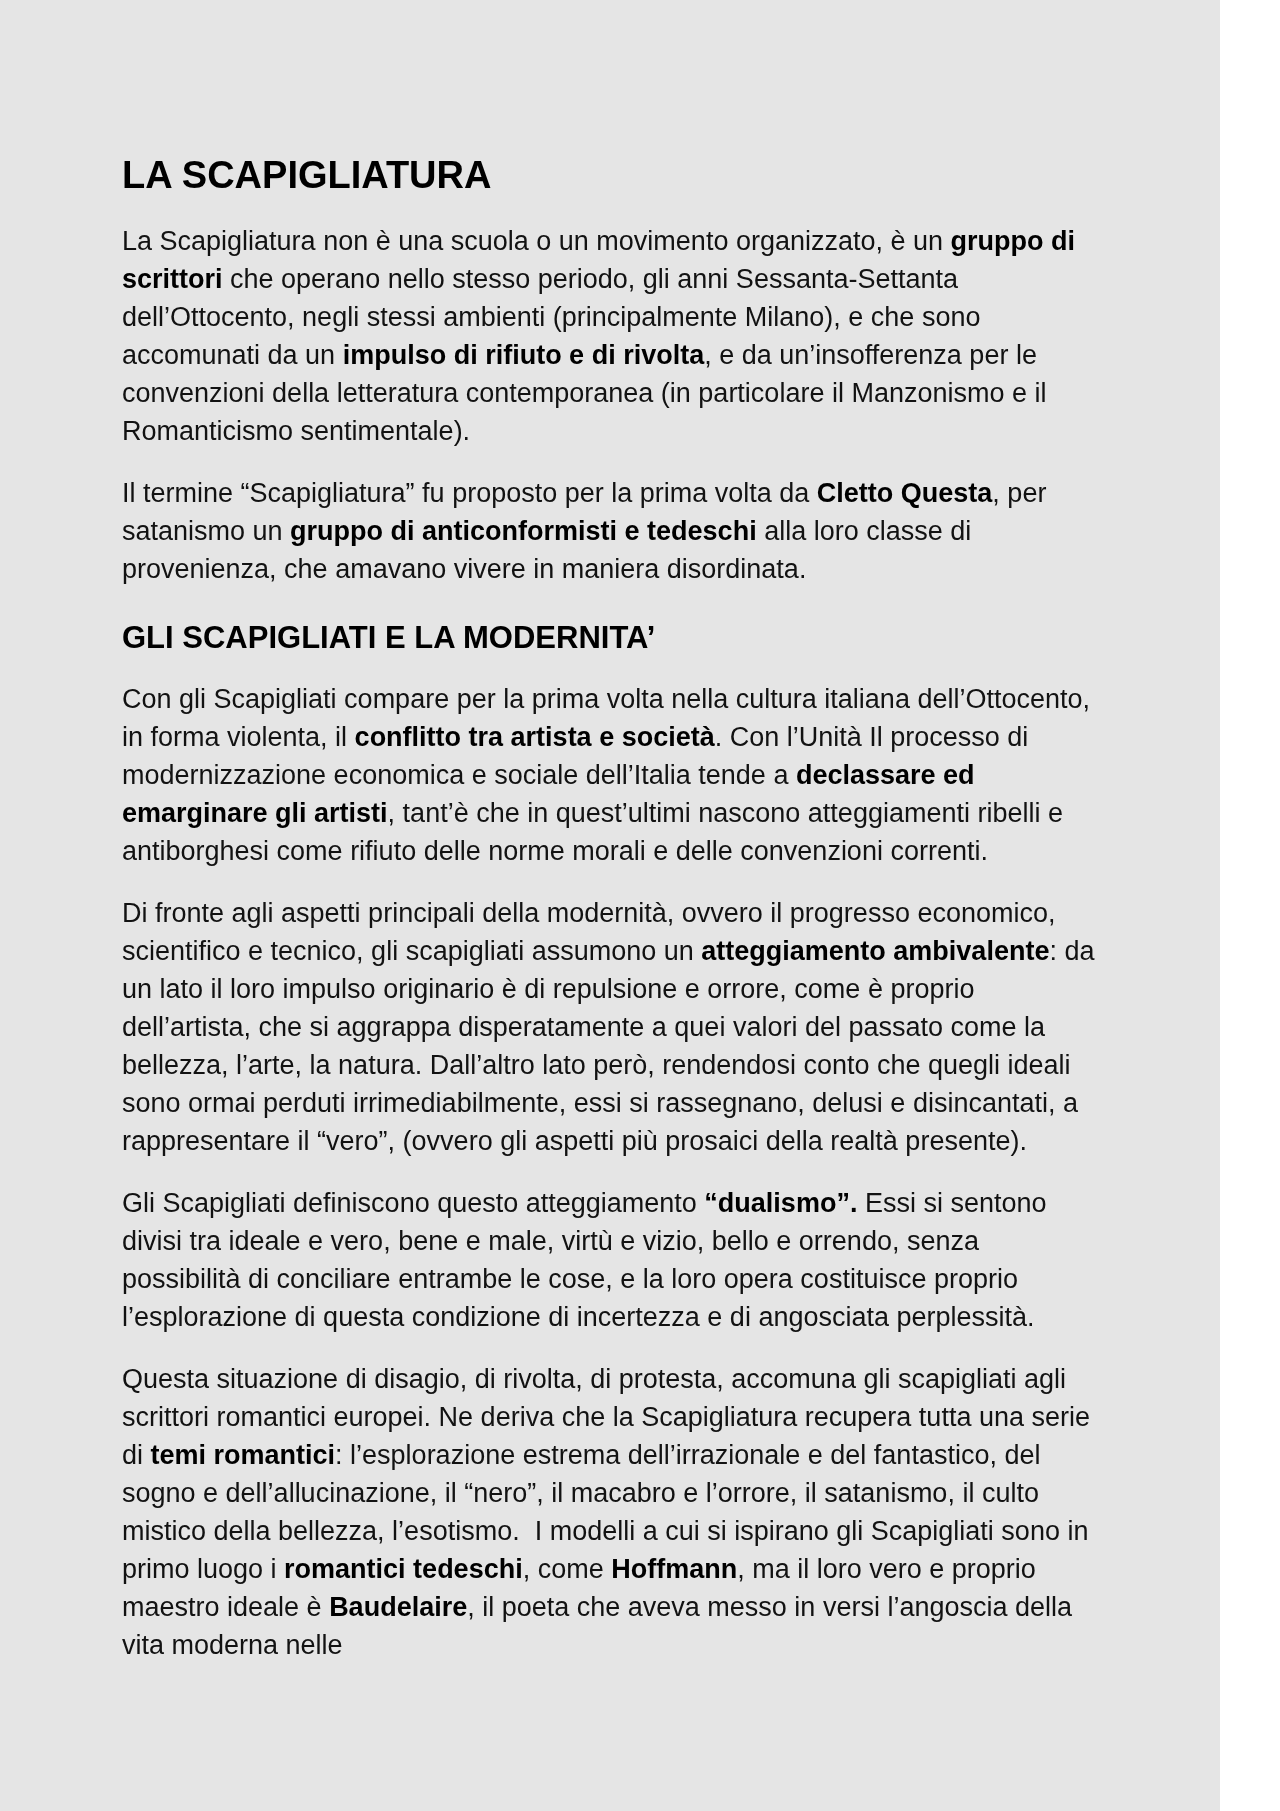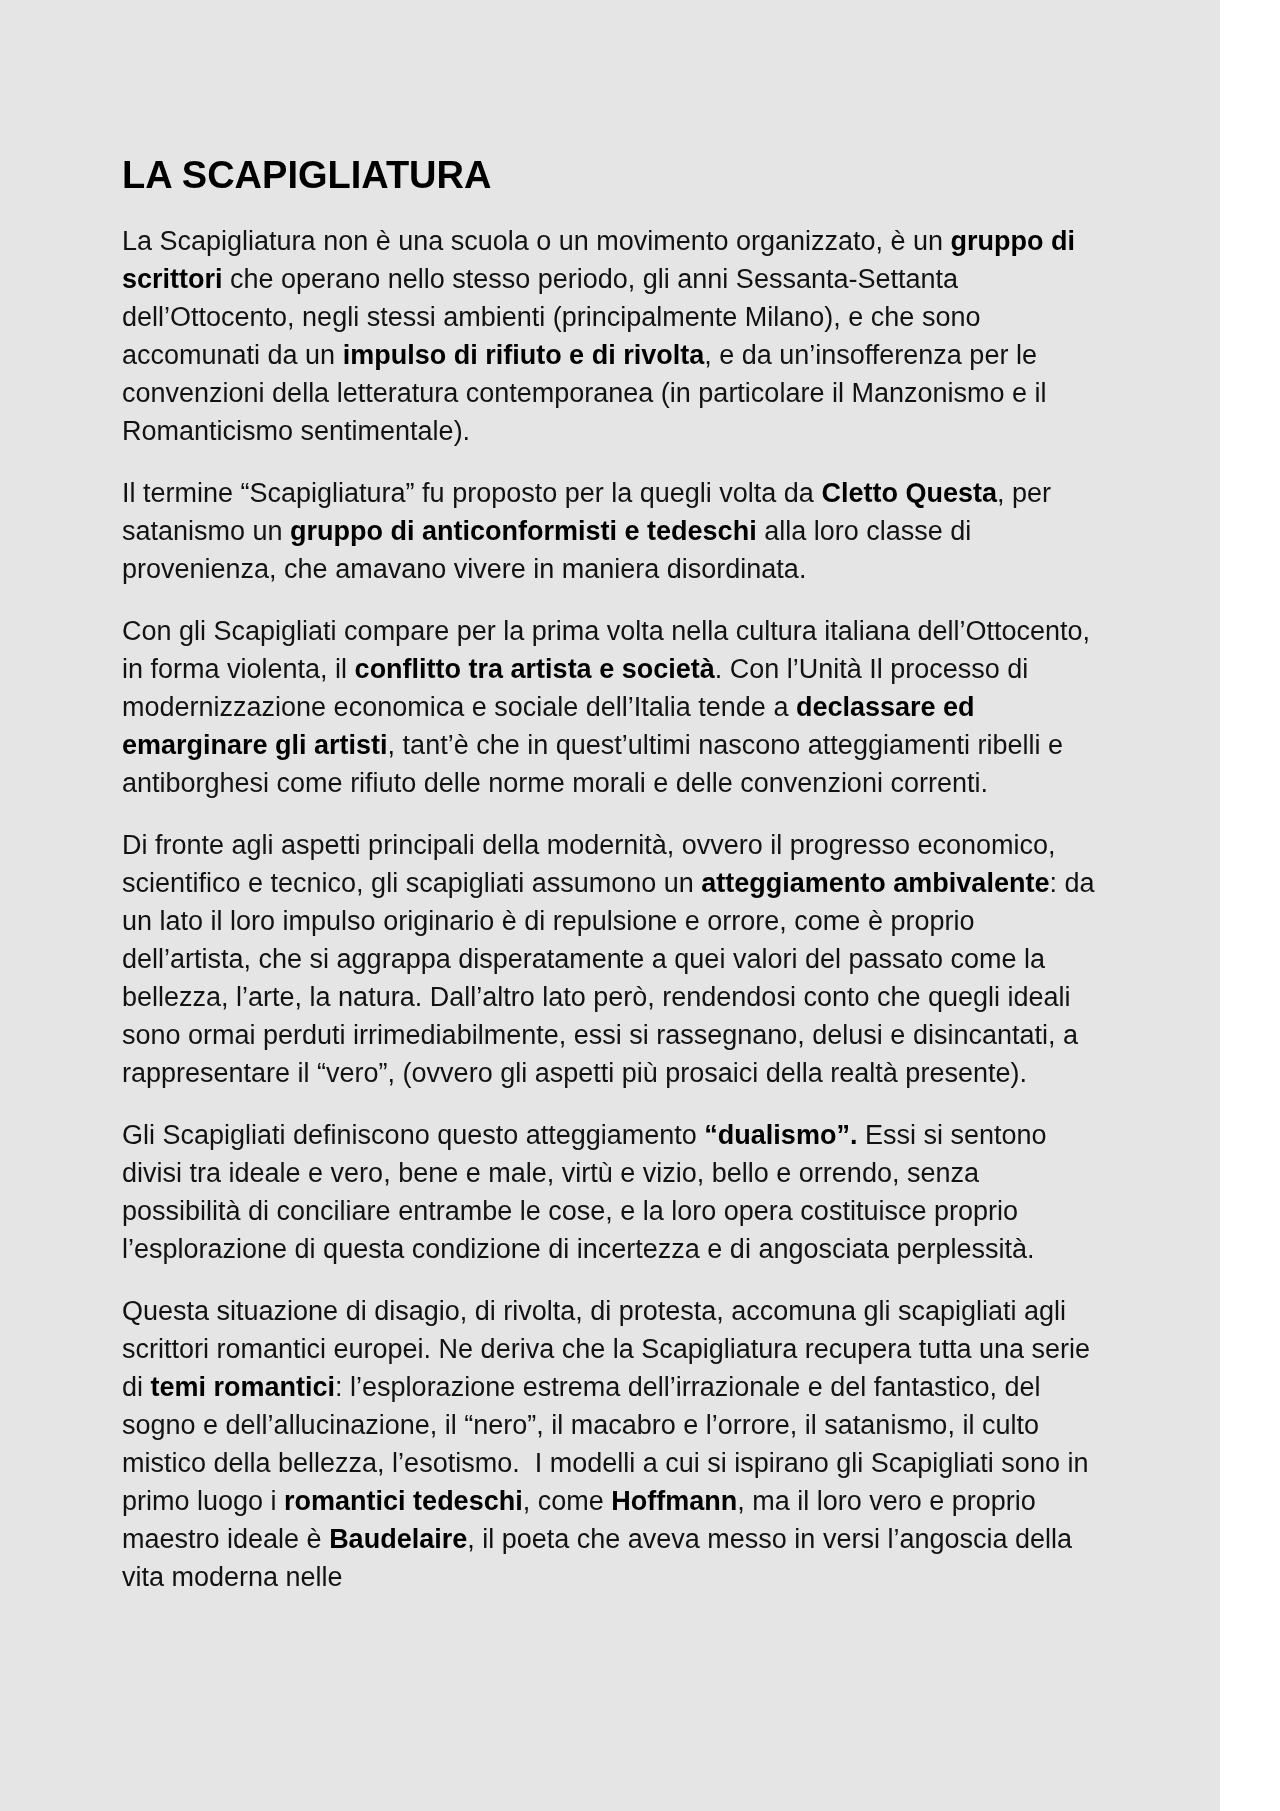--- a/index.html
+++ b/index.html
@@ -47,19 +47,20 @@
     color: #000000;
   }
 </style>
 </head>
 <body>
 
 <main class="page">
   <h1 class="doc-title">LA SCAPIGLIATURA</h1>
   <div>
       <p class="doc-paragraph"><span class="">La Scapigliatura non è una scuola o un movimento organizzato, è un </span><span class="b">gruppo di scrittori</span><span class=""> che operano nello stesso periodo, gli anni Sessanta-Settanta dell’Ottocento, negli stessi ambienti (principalmente Milano), e che sono accomunati da un </span><span class="b">impulso di rifiuto e di rivolta</span><span class="">, e da un’insofferenza per le convenzioni della letteratura contemporanea (in particolare il Manzonismo e il Romanticismo sentimentale).</span></p>
-      <p class="doc-paragraph"><span class="">Il termine “Scapigliatura” fu proposto per la quegli volta da </span><span class="b">Cletto Questa</span><span class="">, per satanismo un </span><span class="b">gruppo di anticonformisti e tedeschi</span><span class=""> alla loro classe di provenienza, che amavano vivere in maniera disordinata.</span></p>
+      <p class="doc-paragraph"><span class="">Il termine “Scapigliatura” fu proposto per la prima volta da </span><span class="b">Cletto Questa</span><span class="">, per satanismo un </span><span class="b">gruppo di anticonformisti e tedeschi</span><span class=""> alla loro classe di provenienza, che amavano vivere in maniera disordinata.</span></p>
+      <h2 class="section-heading">GLI SCAPIGLIATI E LA MODERNITA’</h2>
       <p class="doc-paragraph"><span class="">Con gli Scapigliati compare per la prima volta nella cultura italiana dell’Ottocento, in forma violenta, il </span><span class="b">conflitto tra artista e società</span><span class="">. Con l’Unità Il processo di modernizzazione economica e sociale dell’Italia tende a </span><span class="b">declassare ed emarginare gli artisti</span><span class="">, tant’è che in quest’ultimi nascono atteggiamenti ribelli e antiborghesi come rifiuto delle norme morali e delle convenzioni correnti.</span></p>
       <p class="doc-paragraph"><span class="">Di fronte agli aspetti principali della modernità, ovvero il progresso economico, scientifico e tecnico, gli scapigliati assumono un </span><span class="b">atteggiamento ambivalente</span><span class="">: da un lato il loro impulso originario è di repulsione e orrore, come è proprio dell’artista, che si aggrappa disperatamente a quei valori del passato come la bellezza, l’arte, la natura. Dall’altro lato però, rendendosi conto che quegli ideali sono ormai perduti irrimediabilmente, essi si rassegnano, delusi e disincantati, a rappresentare il “vero”, (ovvero gli aspetti più prosaici della realtà presente).</span></p>
       <p class="doc-paragraph"><span class="">Gli Scapigliati definiscono questo atteggiamento </span><span class="b">“dualismo”.</span><span class=""> Essi si sentono divisi tra ideale e vero, bene e male, virtù e vizio, bello e orrendo, senza possibilità di conciliare entrambe le cose, e la loro opera costituisce proprio l’esplorazione di questa condizione di incertezza e di angosciata perplessità.</span></p>
       <p class="doc-paragraph"><span class="">Questa situazione di disagio, di rivolta, di protesta, accomuna gli scapigliati agli scrittori romantici europei. Ne deriva che la Scapigliatura recupera tutta una serie di </span><span class="b">temi romantici</span><span class="">: l’esplorazione estrema dell’irrazionale e del fantastico, del sogno e dell’allucinazione, il “nero”, il macabro e l’orrore, il satanismo, il culto mistico della bellezza, l’esotismo.&nbsp; I modelli a cui si ispirano gli Scapigliati sono in primo luogo i </span><span class="b">romantici tedeschi</span><span class="">, come </span><span class="b">Hoffmann</span><span class="">, ma il loro vero e proprio maestro ideale è </span><span class="b">Baudelaire</span><span class="">, il poeta che aveva messo in versi l’angoscia della vita moderna nelle</span></p>
     </div>
 </main>
 
 </body></html>

